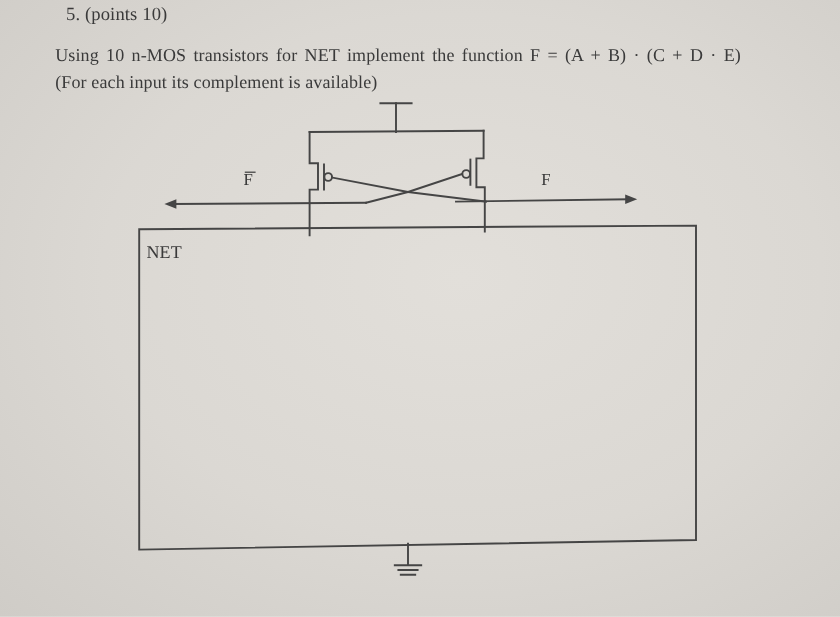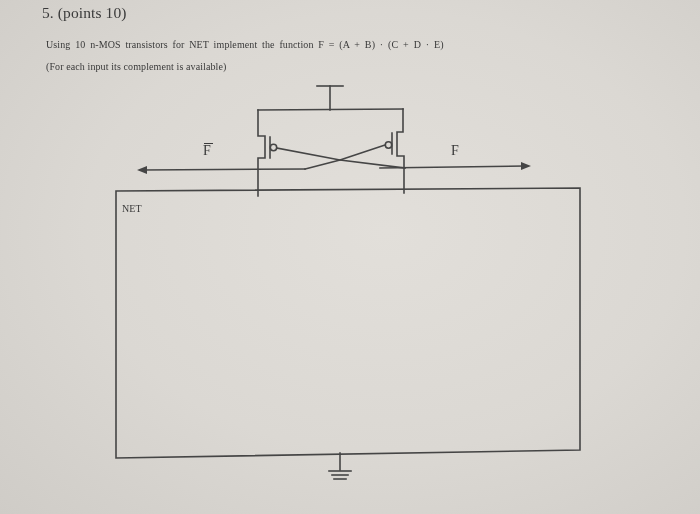--- a/index.html
+++ b/index.html
@@ -2,28 +2,28 @@
 <html><head>
 <meta charset="utf-8">
 <style>
   html, body { margin: 0; padding: 0; }
   body {
     width: 700px; height: 514px; overflow: hidden; position: relative;
     background: radial-gradient(ellipse at 55% 45%, #e2dfda 0%, #dbd8d3 55%, #cfccc7 100%);
     font-family: "Liberation Serif", "DejaVu Serif", serif;
     color: #3a3a3a;
   }
-  .txt { position: absolute; white-space: nowrap; font-size: 10px; letter-spacing: 0.1px; }
-  #q-number { left: 42px; top: 4px; font-size: 15.5px; }
+  .txt { position: absolute; white-space: nowrap; font-size: 15px; letter-spacing: 0.1px; }
+  #q-number { left: 55px; top: 4px; font-size: 15.5px; }
   #line1 { left: 46px; top: 39px; word-spacing: 2.2px; }
   #line2 { left: 46px; top: 61px; font-family: Liberation Serif, serif; }
   #fbar-label { left: 203px; top: 143px; font-size: 14px; }
   #fbar-label .ov { position: absolute; left: 1px; top: 0px; width: 9px; height: 1.3px; background: #3a3a3a; }
   #f-label { left: 451px; top: 143px; font-size: 14px; }
-  #net-label { left: 122px; top: 203px; font-size: 10px; }
+  #net-label { left: 122px; top: 203px; font-size: 15px; }
   svg#schem { position: absolute; left: 0; top: 0; }
 </style>
 </head>
 <body>
 
 <div class="txt" id="q-number">5. (points 10)</div>
 <div class="txt" id="line1">Using 10 n-MOS transistors for NET implement the function F = (A + B) · (C + D · E)</div>
 <div class="txt" id="line2">(For each input its complement is available)</div>
 
 <svg id="schem" width="700" height="514" viewBox="0 0 700 514">

